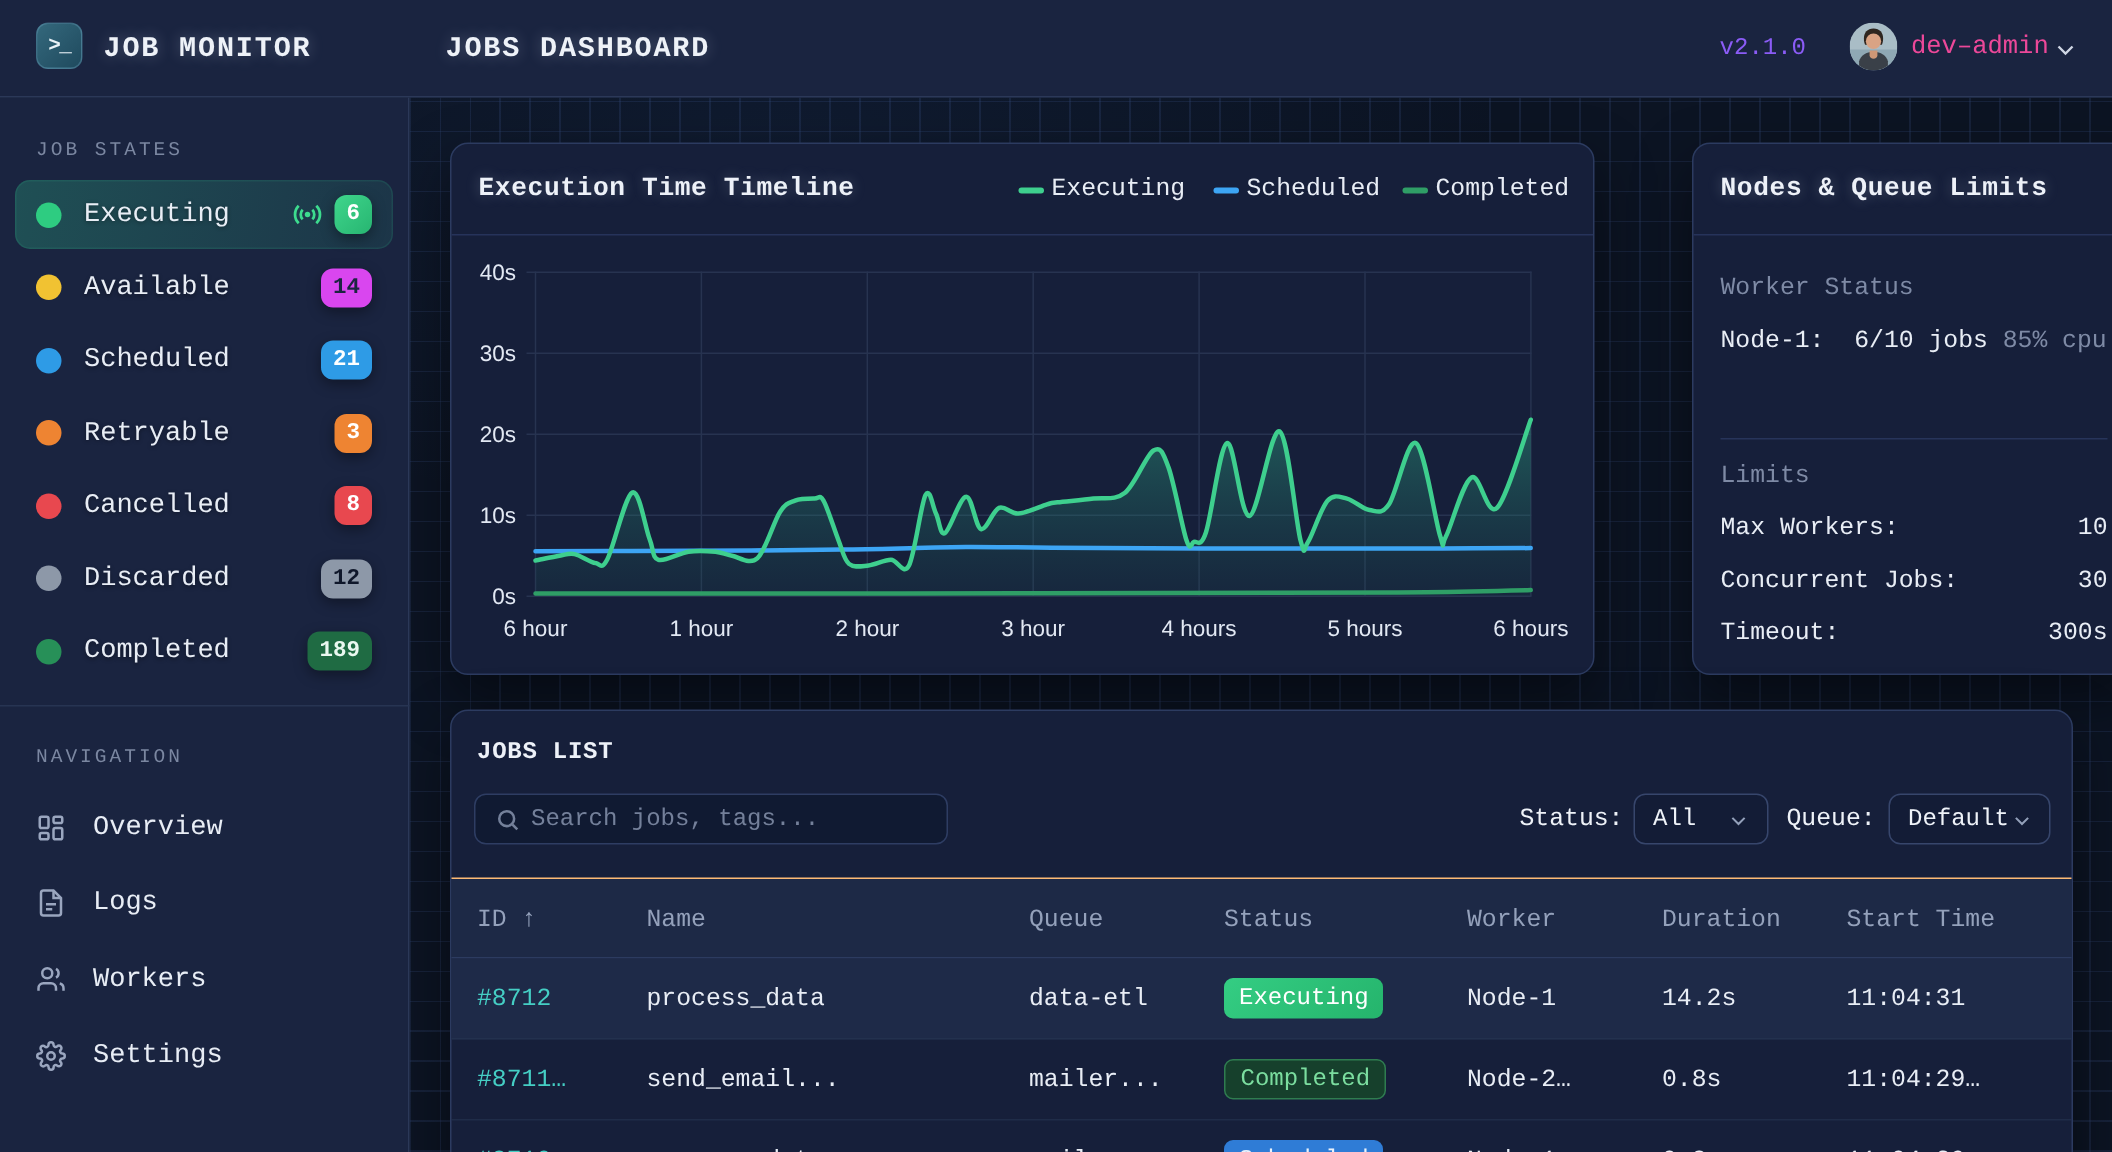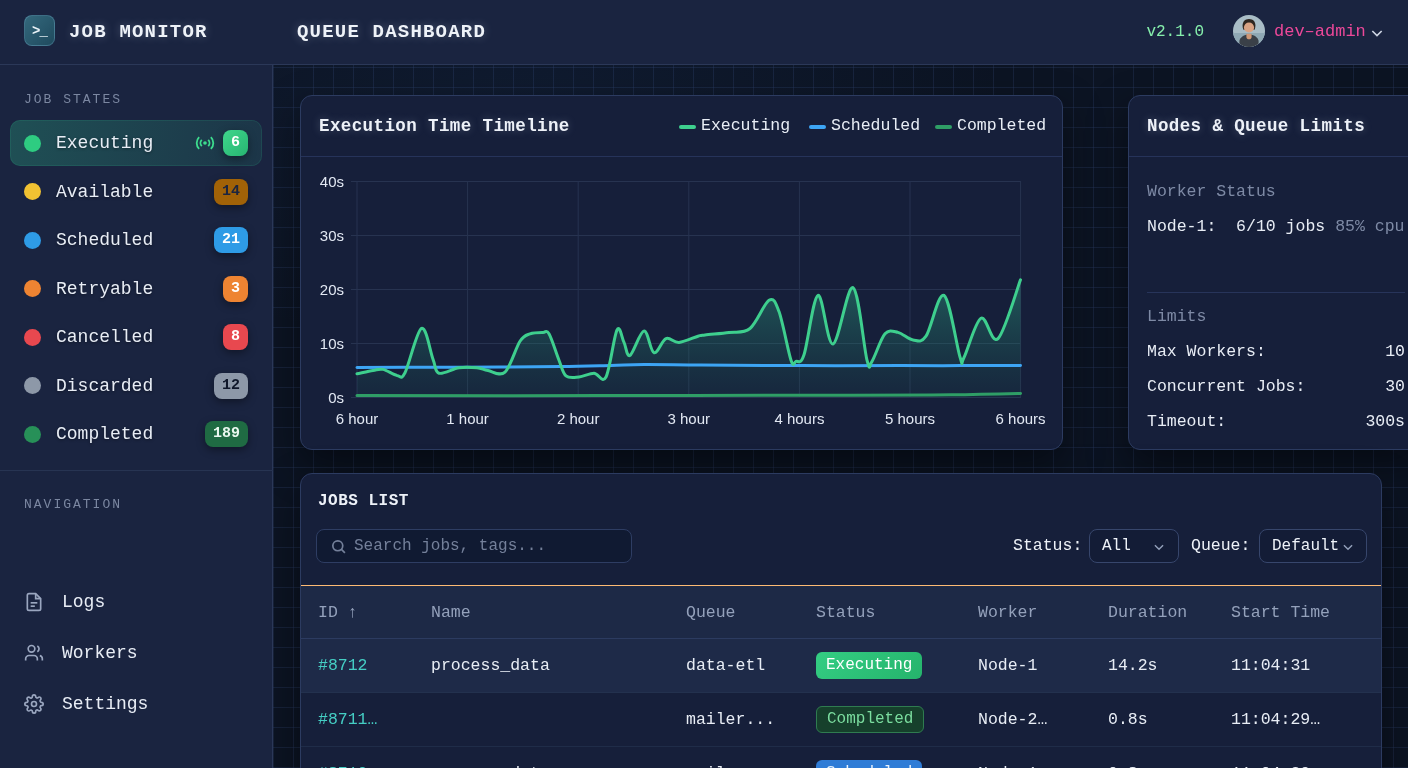--- a/index.html
+++ b/index.html
@@ -4,21 +4,21 @@
 <style>
   * { margin:0; padding:0; box-sizing:border-box; }
   html,body { width:1408px; height:768px; overflow:hidden; }
   body { font-family:"Liberation Mono", monospace; background:#0c1423; color:#e8edf5; position:relative; }
   
   #topbar { position:absolute; left:0; top:0; width:1408px; height:65px; background:#1a2440; border-bottom:1px solid #2b3858; z-index:5; }
   #logo { position:absolute; left:24px; top:15px; width:31px; height:31px; border-radius:8px;
           background:linear-gradient(135deg,#34687c,#1f4a5e); border:1px solid rgba(140,200,230,.25);
           color:#eaf3f8; font-size:14px; font-weight:bold; display:flex; align-items:center; justify-content:center; letter-spacing:-1px;}
   .apptitle { position:absolute; top:0; height:65px; line-height:64px; font-size:19px; font-weight:bold; letter-spacing:1.2px; color:#eef2f8; text-shadow:0 0 10px rgba(220,235,255,.28); }
-  #ver { position:absolute; right:204px; top:0; height:65px; line-height:64px; font-size:16px; color:#86efac; }
+  #ver { position:absolute; right:204px; top:0; height:65px; line-height:64px; font-size:16px; color:#8b5cf6; }
   #avatar { position:absolute; left:1233px; top:15px; width:32px; height:32px; border-radius:50%; overflow:hidden; }
   #user { position:absolute; left:1274px; top:0; height:65px; line-height:64px; font-size:17px; color:#ec4899; }
   
   #sidebar { position:absolute; left:0; top:65px; width:273px; height:703px; background:#1a2440; border-right:1px solid #2b3858; z-index:4;}
   .sechead { position:absolute; left:24px; font-size:13px; letter-spacing:2px; color:#7b87a1; }
   .srow { position:absolute; left:0; width:273px; height:46px; }
   .dot { position:absolute; left:24px; top:50%; margin-top:-8.5px; width:17px; height:17px; border-radius:50%; }
   .slabel { position:absolute; left:56px; top:50%; margin-top:-11px; height:22px; line-height:22px; font-size:18px; color:#e8edf5; text-shadow:0 1px 3px rgba(0,0,0,.4); }
   .badge { position:absolute; right:25px; top:50%; margin-top:-13px; height:26px; line-height:26px; border-radius:8px;
            font-size:15px; font-weight:bold; padding:0 8px; text-align:center; box-shadow:0 3px 9px rgba(0,0,0,.38); }
@@ -171,20 +171,21 @@
       <div class="td c1 id">#8712</div>
         <div class="td c2">process_data</div>
         <div class="td c3">data-etl</div>
       <div class="td c4"><span class="pill p-exec">Executing</span></div>
       <div class="td c5">Node-1</div>
         <div class="td c6">14.2s</div>
         <div class="td c7">11:04:31</div>
     </div>
     <div class="trow" style="top:219px;">
       <div class="td c1 id">#8711…</div>
+        <div class="td c2">send_email...</div>
         <div class="td c3">mailer...</div>
       <div class="td c4"><span class="pill p-comp">Completed</span></div>
       <div class="td c5">Node-2…</div>
         <div class="td c6">0.8s</div>
         <div class="td c7">11:04:29…</div>
     </div>
     <div class="trow" style="top:273px;">
       <div class="td c1 id">#8710</div>
         <div class="td c2">process_data</div>
         <div class="td c3">mailer</div>
@@ -207,21 +208,21 @@
       <path d="M8.5 15.5a5 5 0 0 1 0-7"></path>
         <path d="M15.5 8.5a5 5 0 0 1 0 7"></path>
       <path d="M5.6 18.4a9 9 0 0 1 0-12.8"></path>
         <path d="M18.4 5.6a9 9 0 0 1 0 12.8"></path>
     </svg>
     <div class="badge" style="background:linear-gradient(135deg,#3fd68c,#27b571); color:#fff;">6</div>
   </div>
   <div class="srow" style="top:103.5px;">
     <div class="dot" style="background:#f1c232;"></div>
       <div class="slabel">Available</div>
-    <div class="badge" style="background:#a16207; color:#1b2540;text-align:center;">14</div>
+    <div class="badge" style="background:#d946ef; color:#1b2540;text-align:center;">14</div>
   </div>
   <div class="srow" style="top:152px;">
     <div class="dot" style="background:#2e9be6;"></div>
       <div class="slabel">Scheduled</div>
     <div class="badge" style="background:#2e9be6; color:#fff;">21</div>
   </div>
   <div class="srow" style="top:200.5px;">
     <div class="dot" style="background:#ee8432;"></div>
       <div class="slabel">Retryable</div>
     <div class="badge" style="background:#ee8432; color:#fff;">3</div>
@@ -236,20 +237,29 @@
       <div class="slabel">Discarded</div>
     <div class="badge" style="background:#8d98a8; color:#0f172a;">12</div>
   </div>
   <div class="srow" style="top:346px;">
     <div class="dot" style="background:#279058;"></div>
       <div class="slabel">Completed</div>
     <div class="badge" style="background:#1f6b43; color:#eaf8f0;">189</div>
   </div>
   <div id="sidediv"></div>
   <div class="sechead" style="top:432px;">NAVIGATION</div>
+  <div class="nrow" style="top:463.5px;">
+    <svg class="nicon" viewBox="0 0 24 24" fill="none" stroke="#9aa6bf" stroke-width="2">
+        <rect x="3" y="3" width="7" height="9" rx="1.5"></rect>
+        <rect x="14" y="3" width="7" height="5" rx="1.5"></rect>
+        <rect x="14" y="12" width="7" height="9" rx="1.5"></rect>
+        <rect x="3" y="16" width="7" height="5" rx="1.5"></rect>
+      </svg>
+    <div class="nlabel">Overview</div>
+  </div>
   <div class="nrow" style="top:564.5px;">
     <svg class="nicon" viewBox="0 0 24 24" fill="none" stroke="#9aa6bf" stroke-width="2">
         <circle cx="9" cy="7" r="4"></circle>
         <path d="M2 21v-2a4 4 0 0 1 4-4h6a4 4 0 0 1 4 4v2"></path>
         <path d="M16 3.5a4 4 0 0 1 0 7"></path>
         <path d="M22 21v-2a4 4 0 0 0-3-3.85"></path>
       </svg>
     <div class="nlabel">Workers</div>
   </div>
   <div class="nrow" style="top:514px;">
@@ -266,21 +276,21 @@
         <circle cx="12" cy="12" r="3"></circle>
         <path d="M19.4 15a1.65 1.65 0 0 0 .33 1.82l.06.06a2 2 0 1 1-2.83 2.83l-.06-.06a1.65 1.65 0 0 0-1.82-.33 1.65 1.65 0 0 0-1 1.51V21a2 2 0 1 1-4 0v-.09a1.65 1.65 0 0 0-1-1.51 1.65 1.65 0 0 0-1.82.33l-.06.06a2 2 0 1 1-2.83-2.83l.06-.06a1.65 1.65 0 0 0 .33-1.82 1.65 1.65 0 0 0-1.51-1H3a2 2 0 1 1 0-4h.09a1.65 1.65 0 0 0 1.51-1 1.65 1.65 0 0 0-.33-1.82l-.06-.06a2 2 0 1 1 2.83-2.83l.06.06a1.65 1.65 0 0 0 1.82.33h.08a1.65 1.65 0 0 0 1-1.51V3a2 2 0 1 1 4 0v.09a1.65 1.65 0 0 0 1 1.51h.08a1.65 1.65 0 0 0 1.82-.33l.06-.06a2 2 0 1 1 2.83 2.83l-.06.06a1.65 1.65 0 0 0-.33 1.82v.08a1.65 1.65 0 0 0 1.51 1H21a2 2 0 1 1 0 4h-.09a1.65 1.65 0 0 0-1.51 1z"></path>
       </svg>
     <div class="nlabel">Settings</div>
   </div>
 </div>
 
 <div id="topbar">
   <div id="logo">&gt;_</div>
   <div class="apptitle" style="left:69px;">JOB MONITOR</div>
-  <div class="apptitle" style="left:297px;">QUEUE DASHBOARD</div>
+  <div class="apptitle" style="left:297px;">JOBS DASHBOARD</div>
   <div id="ver">v2.1.0</div>
   <div id="avatar">
     <svg width="32" height="32" viewBox="0 0 32 32">
       <rect width="32" height="32" fill="#a9bdc6"></rect>
       <rect y="18" width="32" height="14" fill="#8fa8b4"></rect>
       <path d="M16 4c4.2 0 6.4 2.8 6.4 6.6 0 1.5-.2 3-.8 4.2h-11.2c-.6-1.2-.8-2.7-.8-4.2C9.6 6.8 11.8 4 16 4z" fill="#2e2620"></path>
       <circle cx="16" cy="12.5" r="5.1" fill="#d9a384"></circle>
       <path d="M16 19.5c-5 0-8.6 2.6-9.6 6.3V32h19.2v-6.2c-1-3.7-4.6-6.3-9.6-6.3z" fill="#3a4048"></path>
       <path d="M13.4 18.7h5.2v3.2c0 1.4-1.2 2.3-2.6 2.3s-2.6-.9-2.6-2.3z" fill="#cf9876"></path>
     </svg>

